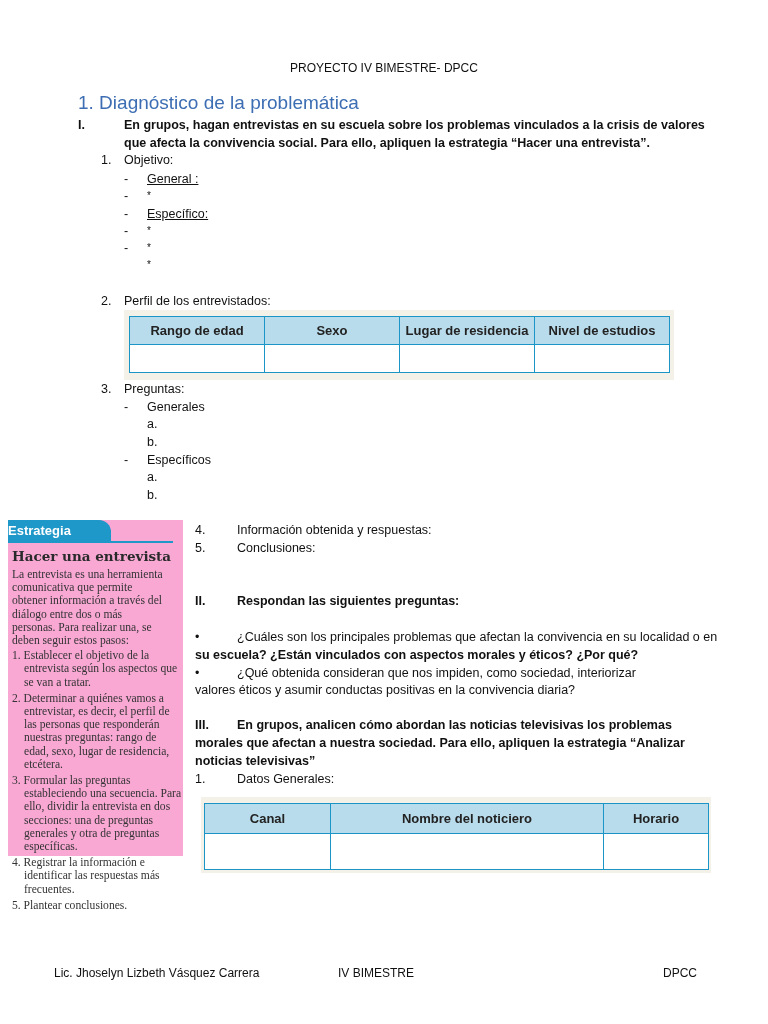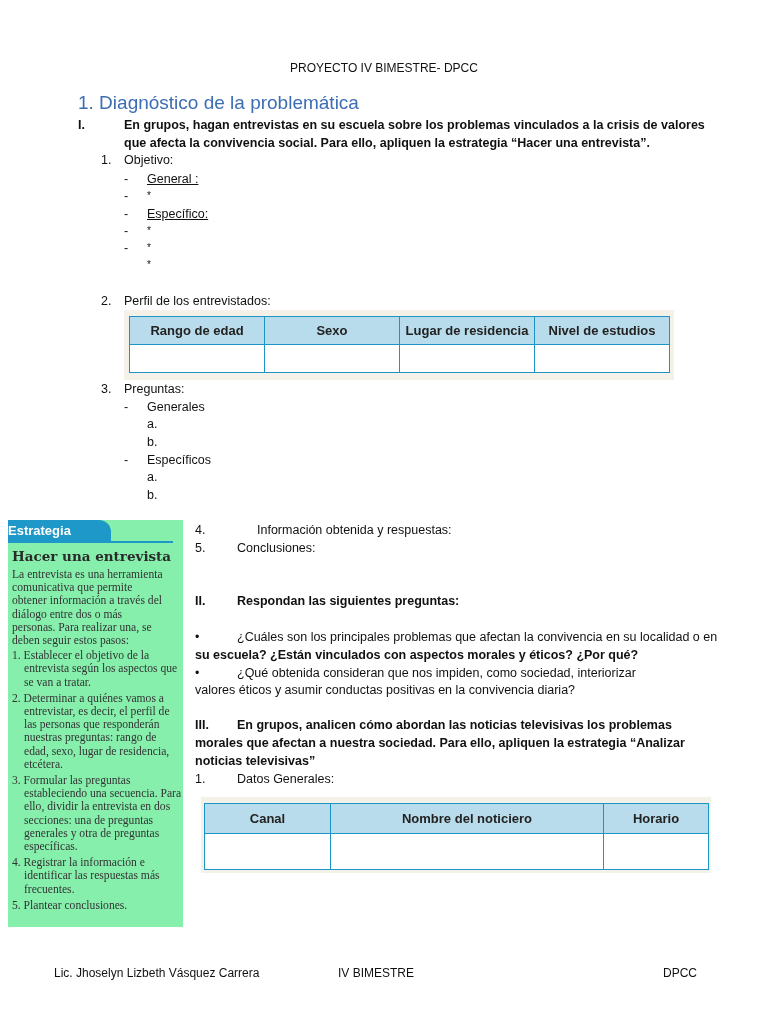--- a/index.html
+++ b/index.html
@@ -13,21 +13,21 @@
   .header-title { top:60px; left:0; width:768px; text-align:center; font-size:12px; }
   .h1 { top:92px; left:78px; font-size:19px; color:#3d6eb3; white-space:nowrap; }
   .u { text-decoration:underline; }
 
   .tbl-wrap { background:#f3f1e8; }
   table.grid { position:absolute; border-collapse:collapse; table-layout:fixed; }
   table.grid th, table.grid td { border:1.5px solid #1b95c6; padding:0; }
   table.grid th { background:#b9dcec; font-weight:bold; color:#222; font-size:13px; text-align:center; }
   table.grid td { background:#ffffff; }
 
-  .strat { left:8px; top:520px; width:175px; height:407px; background:#86efac; }
+  .strat { left:8px; top:520px; width:175px; height:336px; background:#f9a8d4; }
   .strat-tab { position:absolute; left:0; top:0; width:103px; height:22px; background:#1e97c9;
     border-top-right-radius:12px; color:#fff; font-weight:bold; font-size:13px; line-height:22px; padding-left:0; }
   .strat-line { position:absolute; left:0; top:21px; width:165px; height:2px; background:#1e97c9; }
   .strat-title { position:absolute; left:4px; top:28px; font-family:"DejaVu Serif", serif; font-size:13.5px; font-weight:bold; color:#2a2a2a; white-space:nowrap; }
   .strat-body { position:absolute; left:4px; top:48px; width:170px; font-family:"Liberation Serif", serif; font-size:11.6px; line-height:13.2px; color:#333; }
   .strat-body p { margin:0 16px 0 0; }
   .strat-body ol { margin:2px 0 0 0; padding:0; list-style:none; }
   .strat-body li { margin:2px 0 3px 0; padding-left:12px; text-indent:-12px; }
 
   .footer { top:965px; font-size:12px; }
@@ -107,21 +107,21 @@
       <li>1. Establecer el objetivo de la entrevista según los aspectos que se van a tratar.</li>
       <li>2. Determinar a quiénes vamos a entrevistar, es decir, el perfil de las personas que responderán nuestras preguntas: rango de edad, sexo, lugar de residencia, etcétera.</li>
       <li>3. Formular las preguntas estableciendo una secuencia. Para ello, dividir la entrevista en dos secciones: una de preguntas generales y otra de preguntas específicas.</li>
       <li>4. Registrar la información e identificar las respuestas más frecuentes.</li>
       <li>5. Plantear conclusiones.</li>
     </ol>
   </div>
 </div>
 
 <div class="abs t" style="top:522px;left:195px;">4.</div>
-<div class="abs t" style="top:522px;left:237px;margin-left:20px;">Información obtenida y respuestas:</div>
+<div class="abs t" style="top:522px;left:237px;">Información obtenida y respuestas:</div>
 <div class="abs t" style="top:540px;left:195px;">5.</div>
 <div class="abs t" style="top:540px;left:237px;text-align:right;">Conclusiones:</div>
 
 <div class="abs t b" style="top:593px;left:195px;">II.</div>
 <div class="abs t b" style="top:593px;left:237px;">Respondan las siguientes preguntas:</div>
 
 <div class="abs t" style="top:629px;left:195px;">•</div>
 <div class="abs t" style="top:629px;left:237px;">¿Cuáles son los principales problemas que afectan la convivencia en su localidad o en</div>
 <div class="abs t" style="top:647px;left:195px;font-weight:bold;">su escuela? ¿Están vinculados con aspectos morales y éticos? ¿Por qué?</div>
 <div class="abs t" style="top:665px;left:195px;">•</div>

